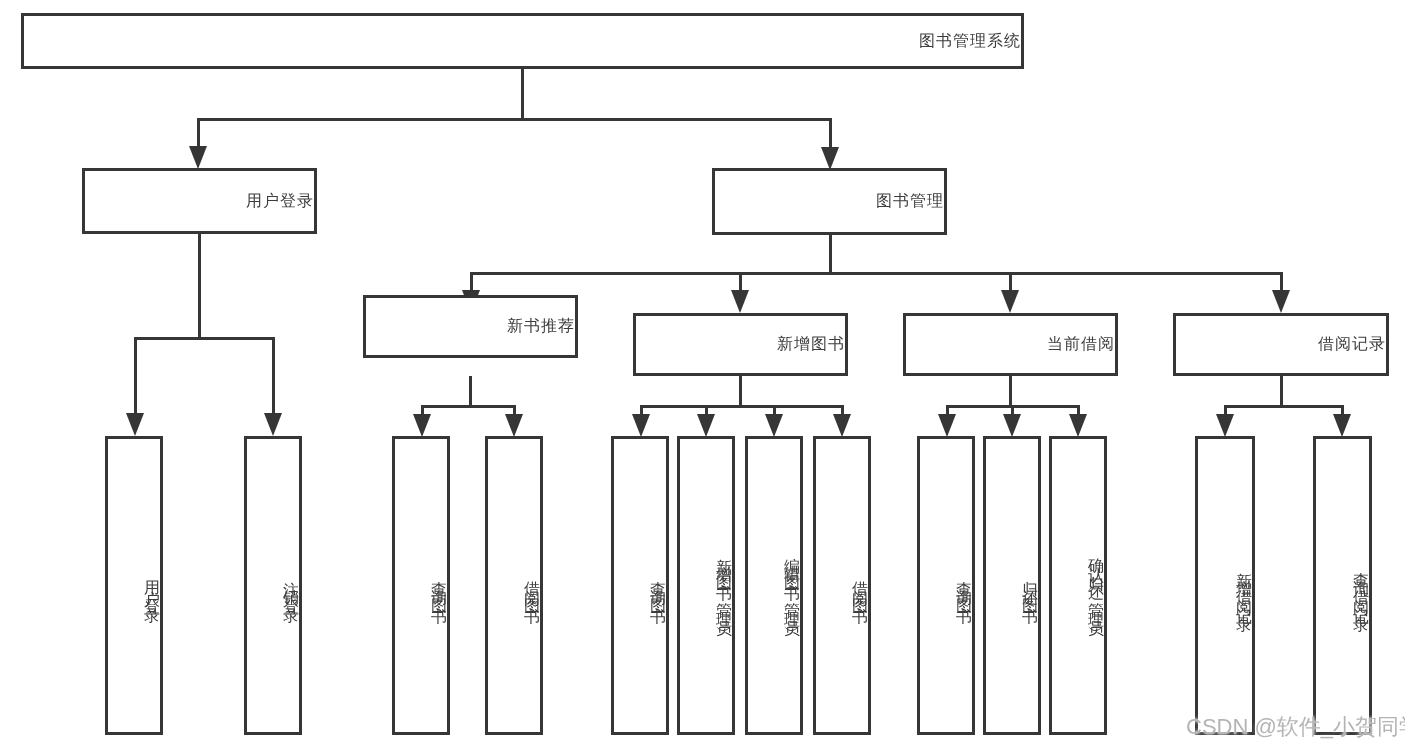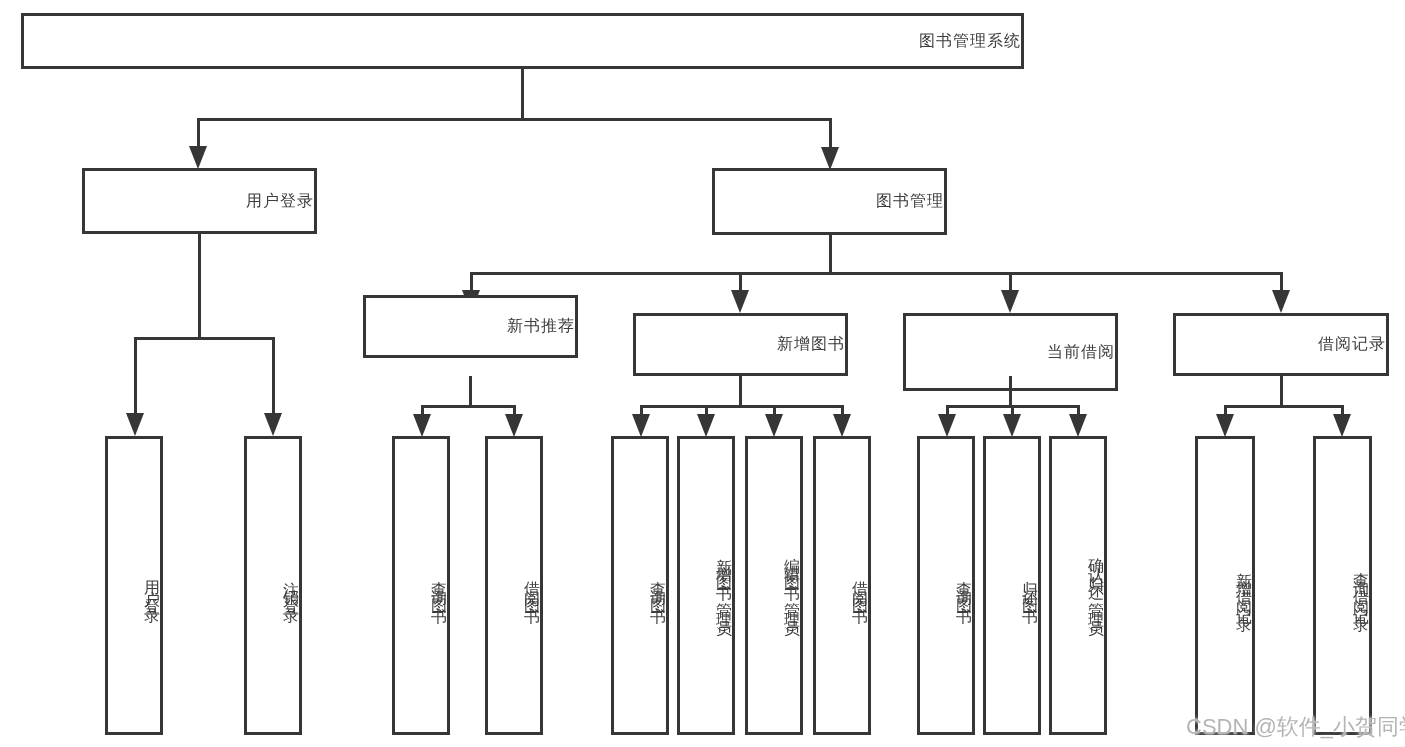--- a/index.html
+++ b/index.html
@@ -92,21 +92,21 @@
   <div class="ahead" style="left:1001px;top:290px"></div>
   <div class="vline" style="left:1280px;top:272px;height:20px"></div>
   <div class="ahead" style="left:1272px;top:290px"></div>
 
   <div class="node" style="left:363px;top:295px;width:215px;height:63px">
     <span>新书推荐</span>
   </div>
   <div class="node" style="left:633px;top:313px;width:215px;height:63px">
     <span>新增图书</span>
   </div>
-  <div class="node" style="left:903px;top:313px;width:215px;height:78px">
+  <div class="node" style="left:903px;top:313px;width:215px;height:63px">
     <span>当前借阅</span>
   </div>
   <div class="node" style="left:1173px;top:313px;width:216px;height:63px">
     <span>借阅记录</span>
   </div>
 
   <div class="vline" style="left:469px;top:376px;height:32px"></div>
   <div class="hline" style="left:421px;top:405px;width:95px"></div>
   <div class="vline" style="left:421px;top:405px;height:12px"></div>
   <div class="ahead" style="left:413px;top:414px"></div>

